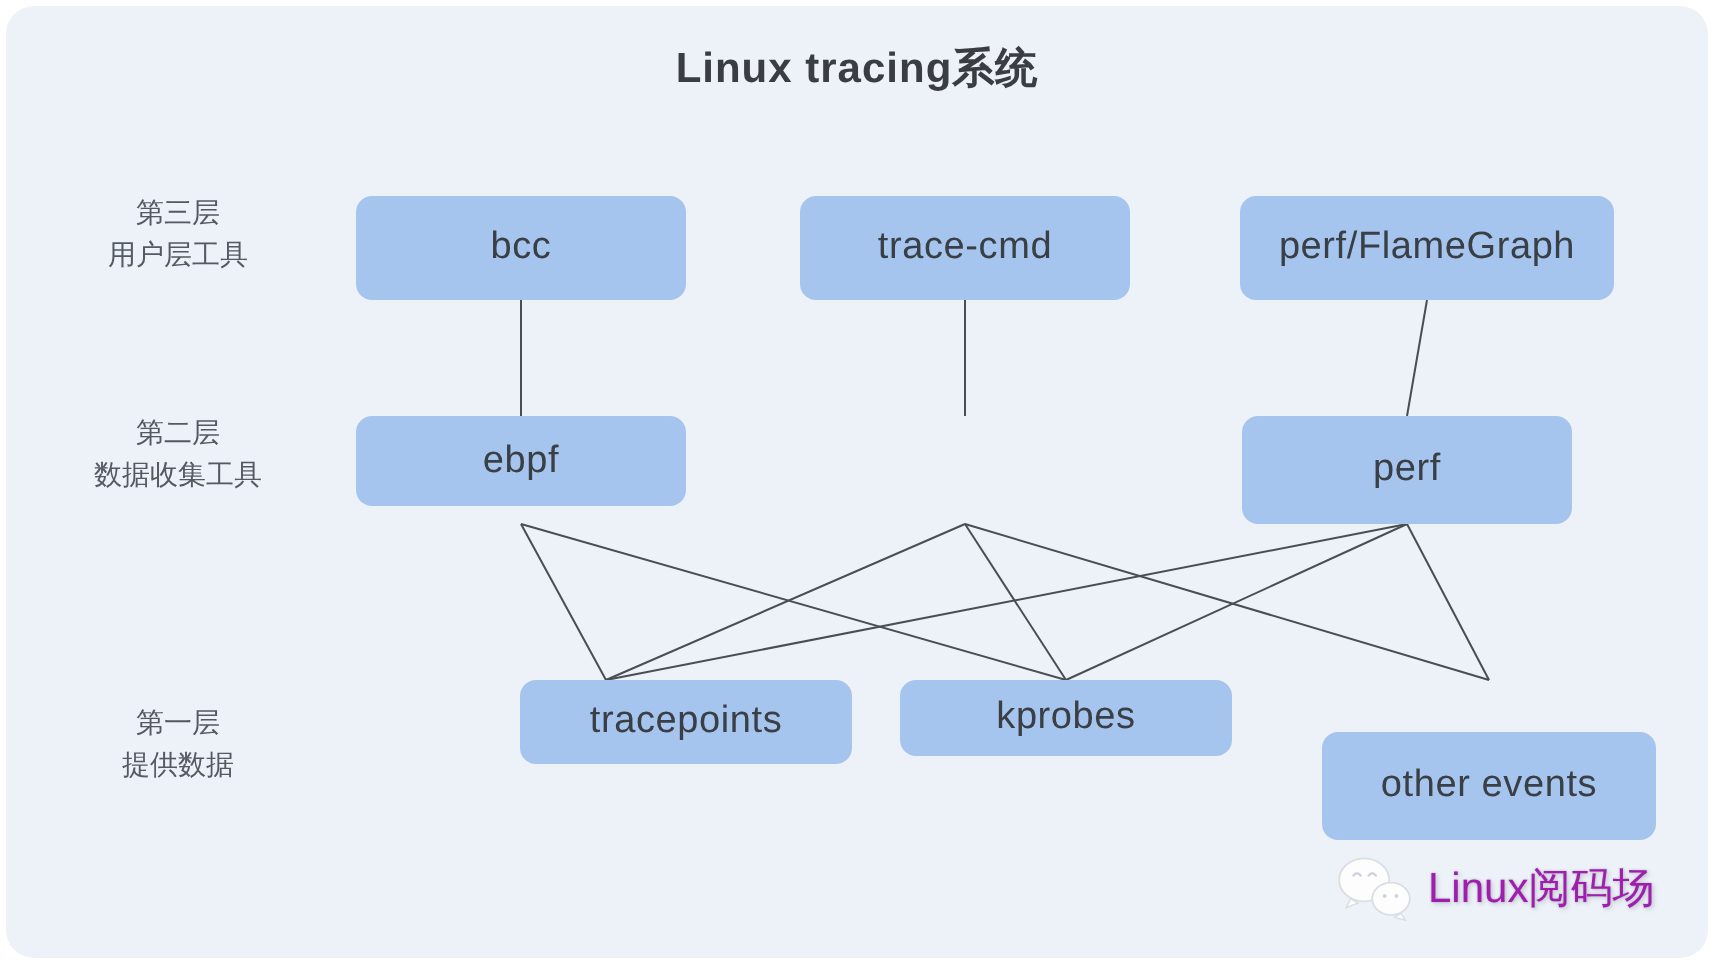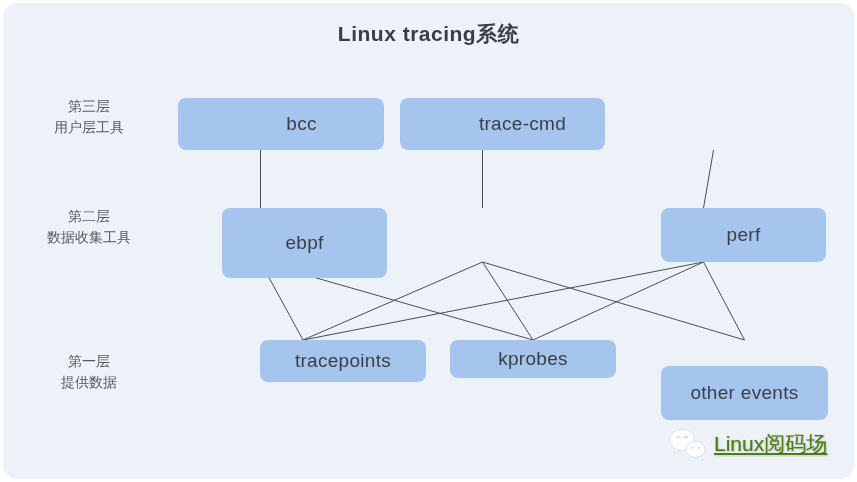--- a/index.html
+++ b/index.html
@@ -21,37 +21,36 @@
   }
   #lbl-layer3{top:93px;}
   #lbl-layer2{top:203px;}
   #lbl-layer1{top:348px;}
   #edges{position:absolute;left:0;top:0;width:851px;height:476px;z-index:1;pointer-events:none;}
   .node{
     position:absolute;z-index:2;background:var(--node-fill,#a6c5ee);
     border-radius:8px;display:flex;align-items:center;justify-content:center;
     font-size:19px;color:var(--node-text,#3a3f45);letter-spacing:.3px;
   }
-  #n-bcc{left:175px;top:95px;width:165px;height:52px;padding-left:41px;}
-  #n-trace-cmd{left:397px;top:95px;width:165px;height:52px;padding-left:40px;}
+  #n-bcc{left:175px;top:95px;width:165px;height:52px;}
+  #n-trace-cmd{left:397px;top:95px;width:165px;height:52px;}
   #n-perf-flamegraph{left:617px;top:95px;width:187px;height:52px;}
-  #n-ebpf{left:175px;top:205px;width:165px;height:70px;margin-left:44px;}
+  #n-ebpf{left:175px;top:205px;width:165px;height:45px;}
   #n-ftrace{left:397px;top:205px;width:165px;height:54px;}
-  #n-perf{left:618px;top:205px;width:165px;height:54px;margin-left:40px;}
+  #n-perf{left:618px;top:205px;width:165px;height:54px;}
   #n-tracepoints{left:217px;top:337px;width:166px;height:42px;margin-left:40px;}
   #n-kprobes{left:447px;top:337px;width:166px;height:38px;}
   #n-other-events{left:658px;top:337px;width:167px;height:54px;margin-top:26px;}
   .watermark{
     position:absolute;left:664px;top:424px;z-index:3;
     display:flex;align-items:center;gap:7px;
   }
   .watermark .wm-text{
-    font-size:21px;color:#4d7c0f;
+    font-size:21px;color:#a21caf;
     text-shadow:0 0 1px rgba(130,136,146,.65), 1px 1px 2px rgba(130,136,146,.35);
-    text-decoration:underline;
   }
   .wm-icon{display:block;}
 </style>
 </head>
 <body>
 
 <div class="canvas">
 
   <div class="title">Linux tracing系统</div>
 
@@ -81,20 +80,23 @@
       <line x1="700.5" y1="259" x2="530" y2="337" stroke="#4a4d52" stroke-width="1"></line>
       <line x1="700.5" y1="259" x2="741.5" y2="337" stroke="#4a4d52" stroke-width="1"></line>
     </svg>
 
   <div class="node" id="n-bcc">
     <span>bcc</span>
   </div>
   <div class="node" id="n-trace-cmd">
     <span>trace-cmd</span>
   </div>
+  <div class="node" id="n-perf-flamegraph">
+    <span>perf/FlameGraph</span>
+  </div>
   <div class="node" id="n-ebpf">
     <span>ebpf</span>
   </div>
   <div class="node" id="n-perf">
     <span>perf</span>
   </div>
   <div class="node" id="n-tracepoints">
     <span>tracepoints</span>
   </div>
   <div class="node" id="n-kprobes">

